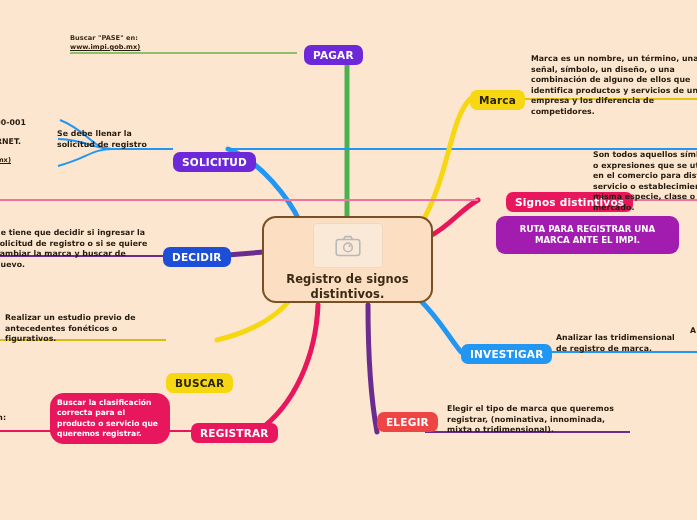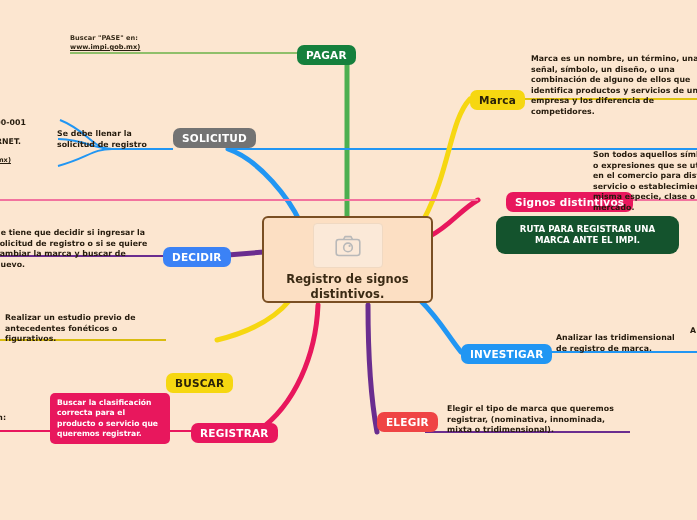--- a/index.html
+++ b/index.html
@@ -7,21 +7,21 @@
     width:697px;height:520px;overflow:hidden;position:relative;
     background:#fce6d0;
     font-family:"DejaVu Sans","Liberation Sans",sans-serif;
   }
   #canvas{position:absolute;inset:0;width:697px;height:520px;}
   svg.links{position:absolute;left:0;top:0;width:697px;height:520px;pointer-events:none;}
 
   
   .central{
     position:absolute;left:262px;top:216px;width:171px;height:87px;
-    background:#fcdfc3;border:2px solid #7a4f23;border-radius:6px;
+    background:#fcdfc3;border:2px solid #7a4f23;border-radius:14px;
     display:flex;flex-direction:column;align-items:center;justify-content:flex-start;
     box-sizing:border-box;padding-top:5px;
   }
   .central .imgbox{
     width:68px;height:48px;background:#fbe9d8;border:1px solid #f0d9c2;border-radius:4px;
     display:flex;align-items:center;justify-content:center;
   }
   .central .ctitle{
     margin-top:4px;font-size:11.5px;font-weight:bold;color:#3a2a14;text-align:center;
     line-height:1.25;letter-spacing:.1px;
@@ -39,24 +39,24 @@
   
   .note{
     position:absolute;font-size:7.8px;font-weight:bold;color:#241a0c;
     line-height:1.35;letter-spacing:.05px;
   }
   .note.small{font-size:6.6px;font-weight:bold;color:#3a2e1c;}
   .note a{color:#2a2010;text-decoration:underline;}
 
   
   .notebox{
-    position:absolute;border-radius:5px;padding:5px 7px;box-sizing:border-box;
+    position:absolute;border-radius:14px;padding:5px 7px;box-sizing:border-box;
     font-size:7.6px;font-weight:bold;line-height:1.35;color:#ffffff;
   }
-  .notebox.black{background:#14532d;color:#ffffff;text-align:center;font-size:8.6px;
+  .notebox.black{background:#a21caf;color:#ffffff;text-align:center;font-size:8.6px;
     border-radius:9px;padding:8px 10px;line-height:1.3;}
   .notebox.pinkbox{background:#e8175d;color:#ffffff;}
 </style>
 </head>
 <body style="background: rgb(252, 230, 208);">
 
 <div id="canvas">
 
   <svg class="links" viewBox="0 0 697 520">
 
@@ -110,23 +110,23 @@
       <svg width="26" height="22" viewBox="0 0 26 22">
         <rect x="1.2" y="4.5" width="23.6" height="16" rx="2.6" fill="none" stroke="#b9b9b9" stroke-width="1.6"></rect>
         <path d="M8.5,4.5 L10,1.6 L16,1.6 L17.5,4.5" fill="none" stroke="#b9b9b9" stroke-width="1.6" stroke-linejoin="round"></path>
         <circle cx="13" cy="12.4" r="4.3" fill="none" stroke="#b9b9b9" stroke-width="1.6"></circle>
         <circle cx="14.6" cy="10.9" r="1.1" fill="#b9b9b9"></circle>
       </svg>
     </div>
     <div class="ctitle">Registro de signos distintivos.</div>
   </div>
 
-<div class="pill light" style="left: 297px; top: 45px; background: #15803d; color: rgb(255, 255, 255);"><span>PAGAR</span></div>
-    <div class="pill light" style="left: 173px; top: 128px; background: #737373; color: rgb(255, 255, 255);"><span>SOLICITUD</span></div>
-    <div class="pill light" style="left: 163px; top: 247px; background: #3b82f6; color: rgb(255, 255, 255);"><span>DECIDIR</span></div>
+<div class="pill light" style="left: 304px; top: 45px; background: #6d28d9; color: rgb(255, 255, 255);"><span>PAGAR</span></div>
+    <div class="pill light" style="left: 173px; top: 152px; background: #6d28d9; color: rgb(255, 255, 255);"><span>SOLICITUD</span></div>
+    <div class="pill light" style="left: 163px; top: 247px; background: #1d4ed8; color: rgb(255, 255, 255);"><span>DECIDIR</span></div>
     <div class="pill dark" style="left: 166px; top: 331px; background: rgb(246, 215, 17); color: rgb(42, 34, 9); margin-top: 42px;"><span>BUSCAR</span></div>
     <div class="pill light" style="left: 191px; top: 423px; background: rgb(232, 23, 93); color: rgb(255, 255, 255);"><span>REGISTRAR</span></div>
     <div class="pill light" style="left: 377px; top: 412px; background: #ef4444; color: rgb(255, 255, 255);"><span>ELEGIR</span></div>
     <div class="pill light" style="left: 461px; top: 344px; background: rgb(33, 150, 243); color: rgb(255, 255, 255);"><span>INVESTIGAR</span></div>
     <div class="pill light" style="left: 506px; top: 192px; background: rgb(232, 23, 93); color: rgb(255, 255, 255);"><span>Signos distintivos</span></div>
     <div class="pill dark" style="left: 470px; top: 90px; background: rgb(246, 215, 17); color: rgb(42, 34, 9);"><span>Marca</span></div>
     <div class="note small" style="left: 70px; top: 34px; width: 120px;"><div>Buscar "PASE" en:</div><a href="#">www.impi.gob.mx)</a></div>
     <div class="note" style="left: 57px; top: 129px; width: 115px;">
       <div>Se debe llenar la solicitud de registro</div>
     </div>

